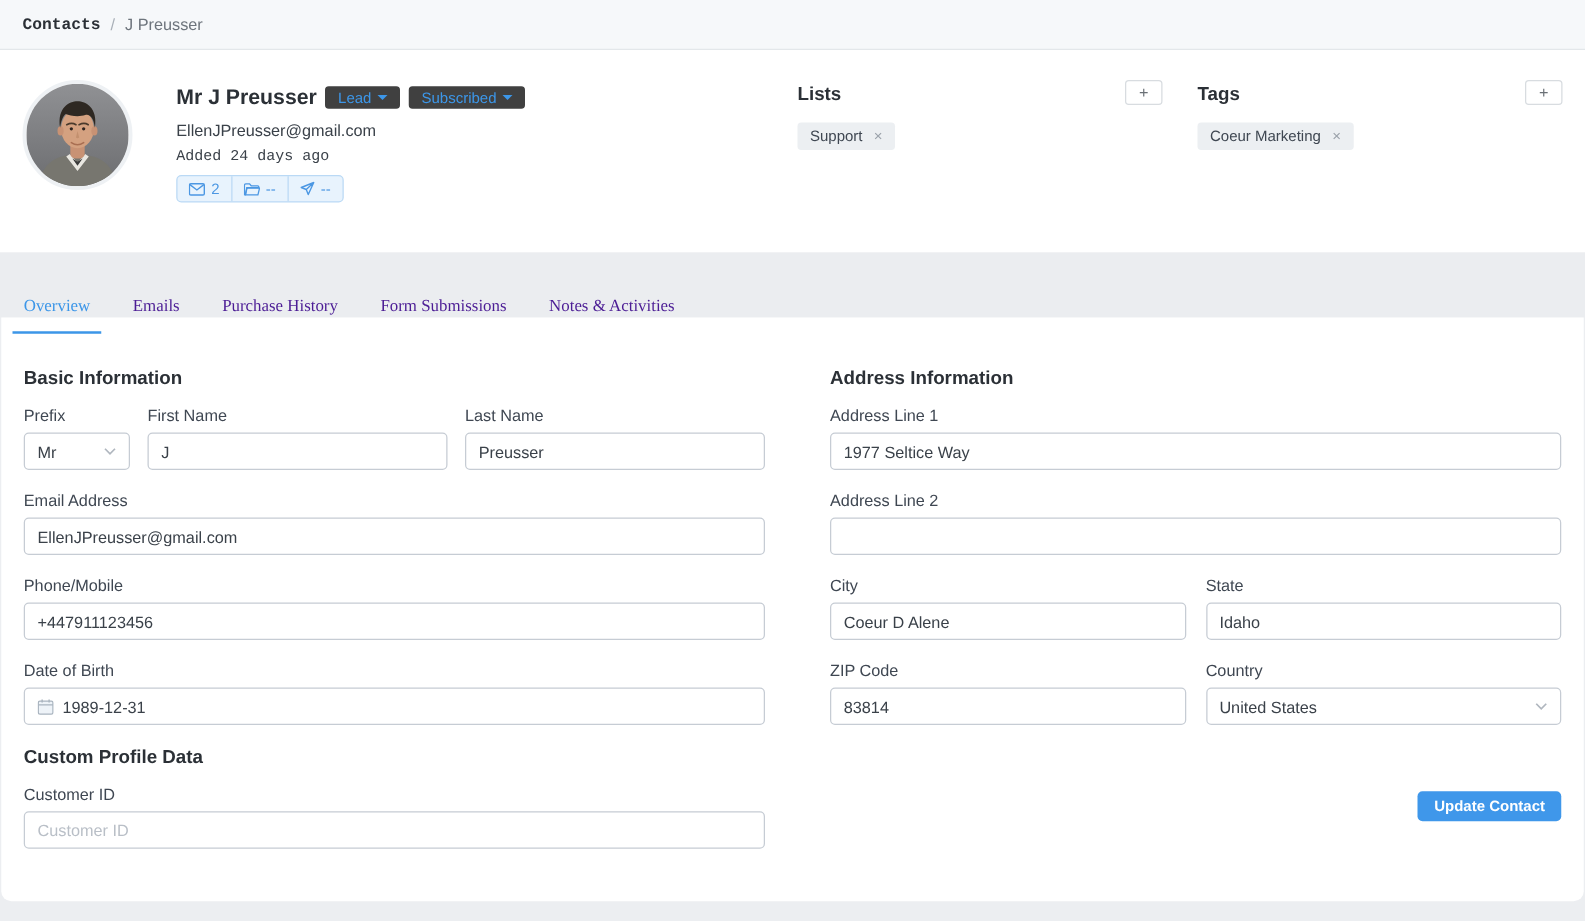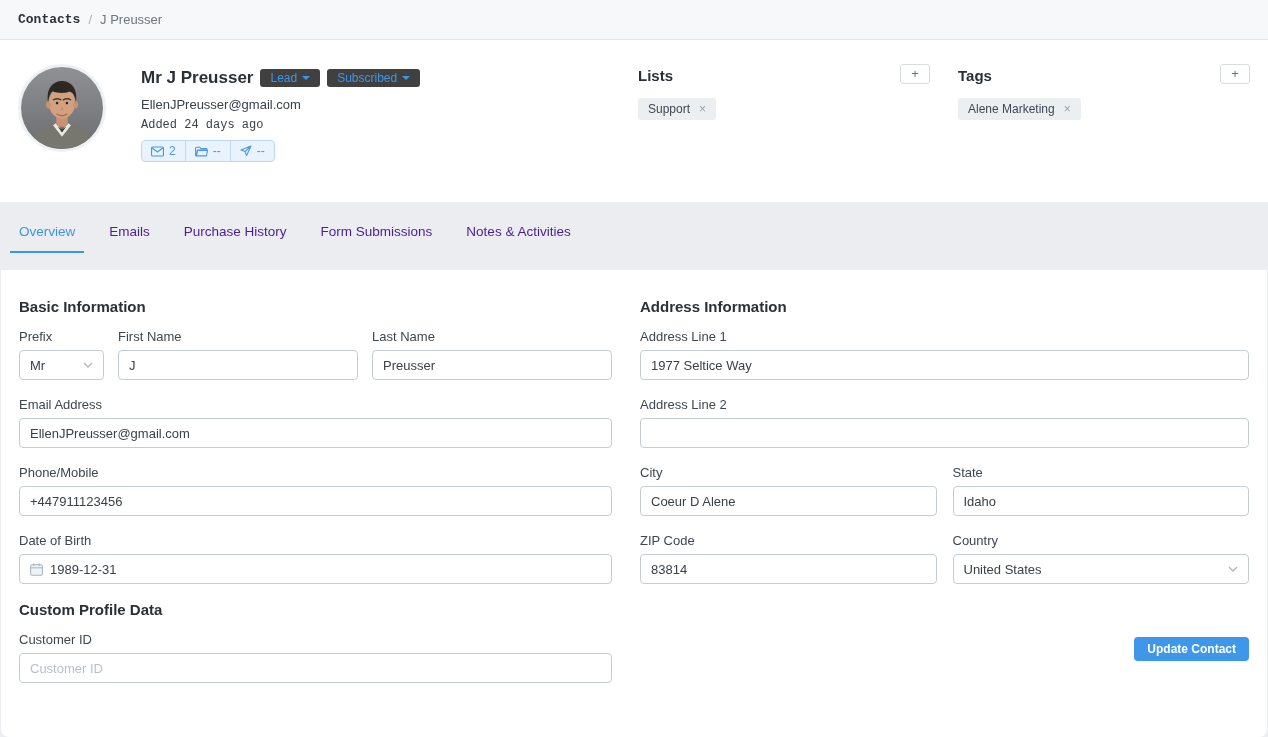--- a/index.html
+++ b/index.html
@@ -59,33 +59,33 @@
     width: 30px; height: 20px; background: #fff; border: 1px solid #d8dce0; border-radius: 3px;
     color: #6a7076; font-size: 13px; line-height: 18px; text-align: center; cursor: pointer;
   }
   .chip-row { margin-top: 14px; display: flex; gap: 8px; }
   .chip {
     background: #eceff2; color: #3f4752; font-size: 12px; border-radius: 3px;
     padding: 4px 10px; display: inline-flex; align-items: center; gap: 9px;
   }
   .chip-x { color: #9aa1a9; cursor: pointer; font-size: 12px; }
   
-  .tab-band { background: #ebedf0; padding: 17px 18px 0; height: 68px; }
+  .tab-band { background: #ebedf0; padding: 30px 18px 0; height: 52px; font-family: Liberation Serif, serif; }
   .tabs { display: flex; gap: 16px; margin-left: -8px; }
   .tab {
     padding: 5px 9px 12px; font-size: 13.5px; color: #4c1d95; cursor: pointer;
     border-bottom: 2px solid transparent;
   }
   .tab.active { color: #3c96e8; border-bottom-color: #3c96e8; }
   
   .main-card {
     background: #fff; margin: 0 1px; border-radius: 0 0 8px 8px;
     padding: 28px 18px 30px; height: 467px;
   }
-  .form-grid { display: grid; grid-template-columns: 593px 1fr; column-gap: 28px; }
+  .form-grid { display: grid; grid-template-columns: 593px 1fr; column-gap: 52px; margin-top: 12px; }
   .section-title { font-size: 15px; font-weight: 600; color: #2b3036; margin-bottom: 14px; }
   .section-title.spaced { margin-top: 13px; }
   .field { margin-bottom: 17px; }
   .field label { display: block; font-size: 13px; color: #3f4752; margin-bottom: 6px; }
   .field input, .field .select, .field .date-box {
     width: 100%; height: 30px; border: 1px solid #c6ccd4; border-radius: 4px;
     font-family: inherit; font-size: 13px; color: #3a4149; padding: 0 10px; background: #fff;
   }
   .field input::placeholder { color: #b9bfc7; }
   .row { display: flex; gap: 14px; }
@@ -191,21 +191,21 @@
     </div>
   </div>
 
   <div class="side-col">
     <div class="side-head">
       <div class="side-title">Tags</div>
       <div class="plus-btn">+</div>
     </div>
     <div class="chip-row">
       <span class="chip">
-        <span>Alene Marketing</span>
+        <span>Coeur Marketing</span>
         <span class="chip-x">×</span>
       </span>
     </div>
   </div>
 </div>
 
 <div class="tab-band">
   <div class="tabs">
     <div class="tab active">Overview</div>
     <div class="tab">Emails</div>

